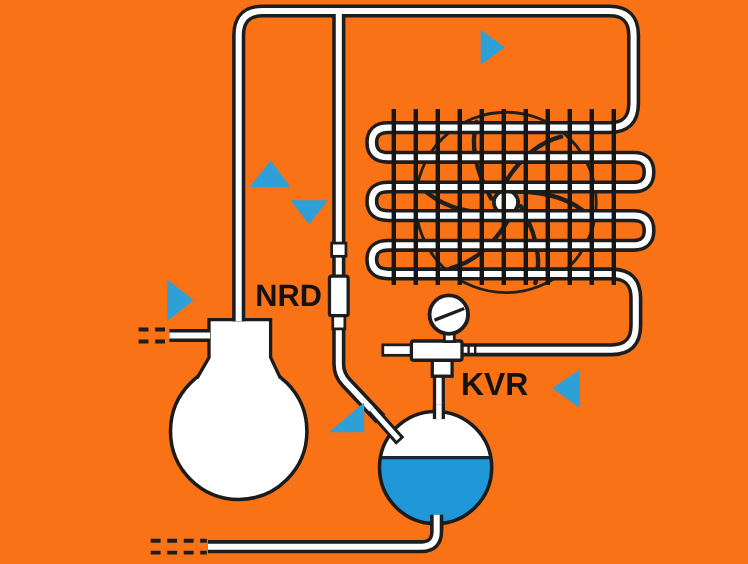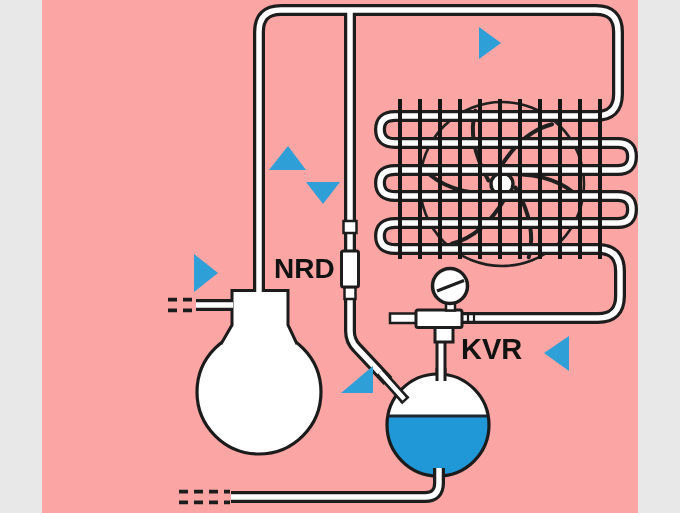--- a/index.html
+++ b/index.html
@@ -1,18 +1,18 @@
 <!DOCTYPE html>
 <html><head>
 <meta charset="utf-8">
 <style>
   html,body{margin:0;padding:0;background:#e8e8e8;}
   .stage{
-    width:596px;height:513px;position:relative;margin:0 auto;
-    background:#fca5a5;overflow:hidden;
+    width:680px;height:513px;position:relative;margin:0 auto;
+    background:#f97316;overflow:hidden;
     font-family:"Liberation Sans", sans-serif;
   }
   svg{display:block}
   .lbl{font-family:"Liberation Sans", sans-serif;font-weight:bold;fill:#121212;}
 </style>
 </head>
 <body>
 
 <div class="stage">
 <svg width="680" height="513" viewBox="0 0 680 513">

